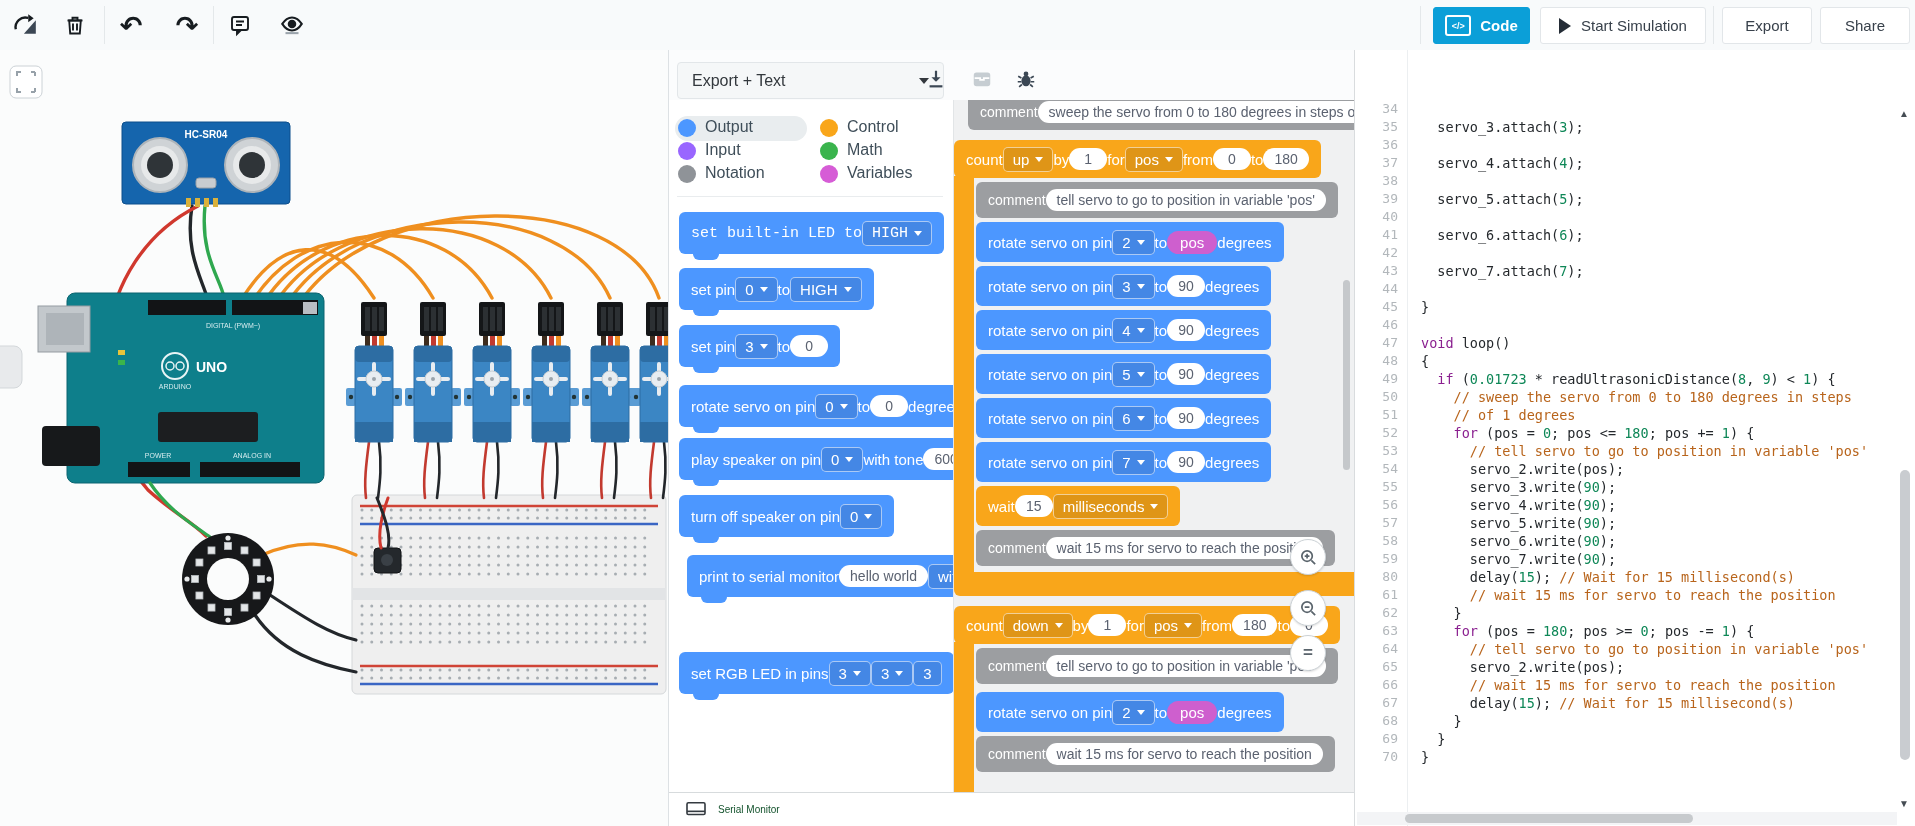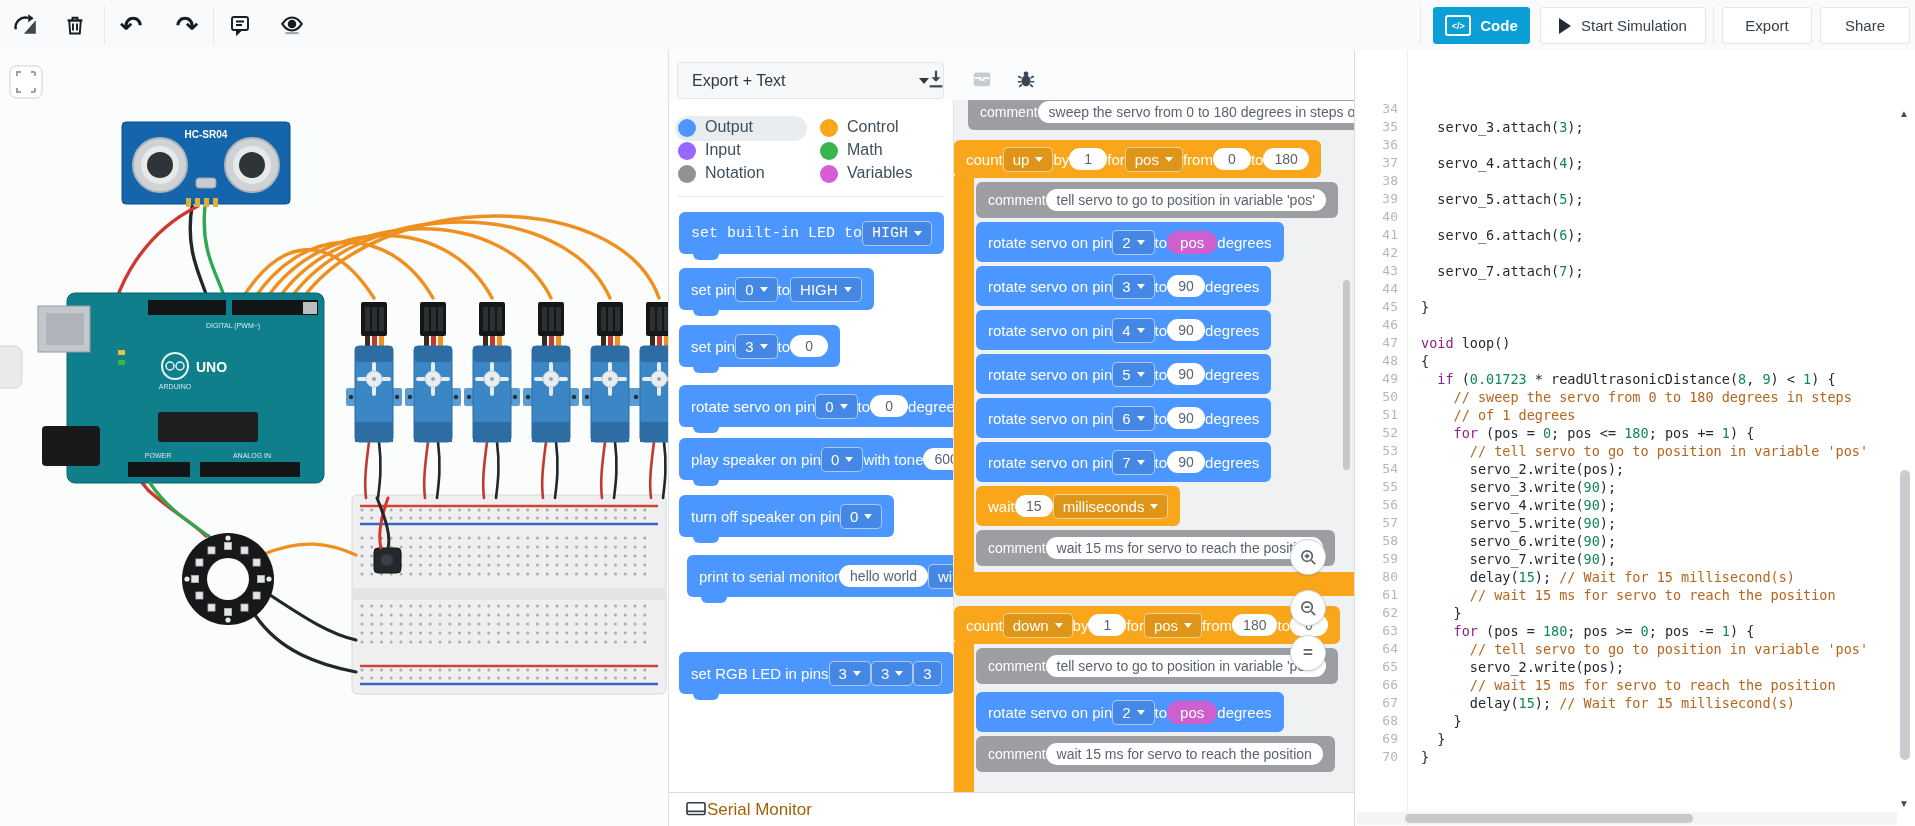--- a/index.html
+++ b/index.html
@@ -51,21 +51,21 @@
   .arm{position:absolute;height:24px;background:#F9A61A;border-radius:0 6px 6px 6px;}
 
   .zoombtn{position:absolute;width:34px;height:34px;border-radius:50%;background:#fff;border:1px solid #ccd2d6;
            box-shadow:0 1px 2px rgba(0,0,0,.12);display:flex;align-items:center;justify-content:center;cursor:pointer;z-index:6;
            color:#5a646c;font-size:17px;font-weight:bold;}
   .ws-scroll{position:absolute;left:389px;top:180px;width:7px;height:190px;border-radius:4px;background:#c5c8cb;}
 
   
   #serialbar{position:absolute;left:0;top:742px;width:686px;height:34px;background:#fff;border-top:1px solid #d7dbdd;
              display:flex;align-items:center;cursor:pointer;box-sizing:border-box;}
-  #serialbar span{font-size:17px;color:#a16207;margin-left:0;}
+  #serialbar span{font-size:10px;color:#14532d;margin-left:11px;}
 
   
   #codepanel{left:1354px;top:50px;width:561px;height:776px;background:#fff;border-left:1px solid #d9dcde;box-sizing:border-box;overflow:hidden;}
   #gutter{position:absolute;left:0;top:50px;width:52px;text-align:right;color:#b2b7bb;
           font-family:"DejaVu Sans Mono",monospace;font-size:13px;line-height:18px;padding-right:9px;box-sizing:border-box;}
   #gutline{position:absolute;left:52px;top:0;width:1px;height:776px;background:#eceff1;}
   #code{position:absolute;left:66px;top:50px;right:22px;font-family:"DejaVu Sans Mono",monospace;font-size:13.5px;
         line-height:18px;white-space:pre;color:#24282c;overflow:hidden;cursor:text;}
   .kw{color:#8a1f8f;}
   .num{color:#0e8757;}

